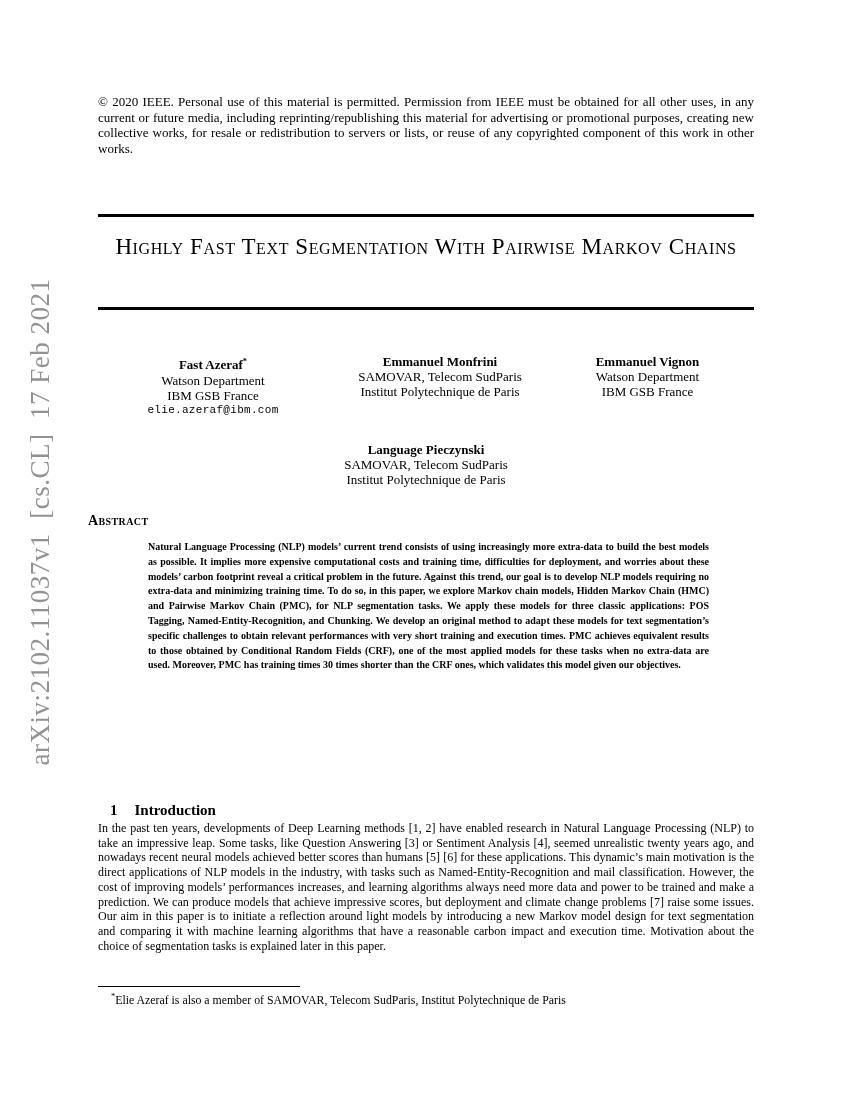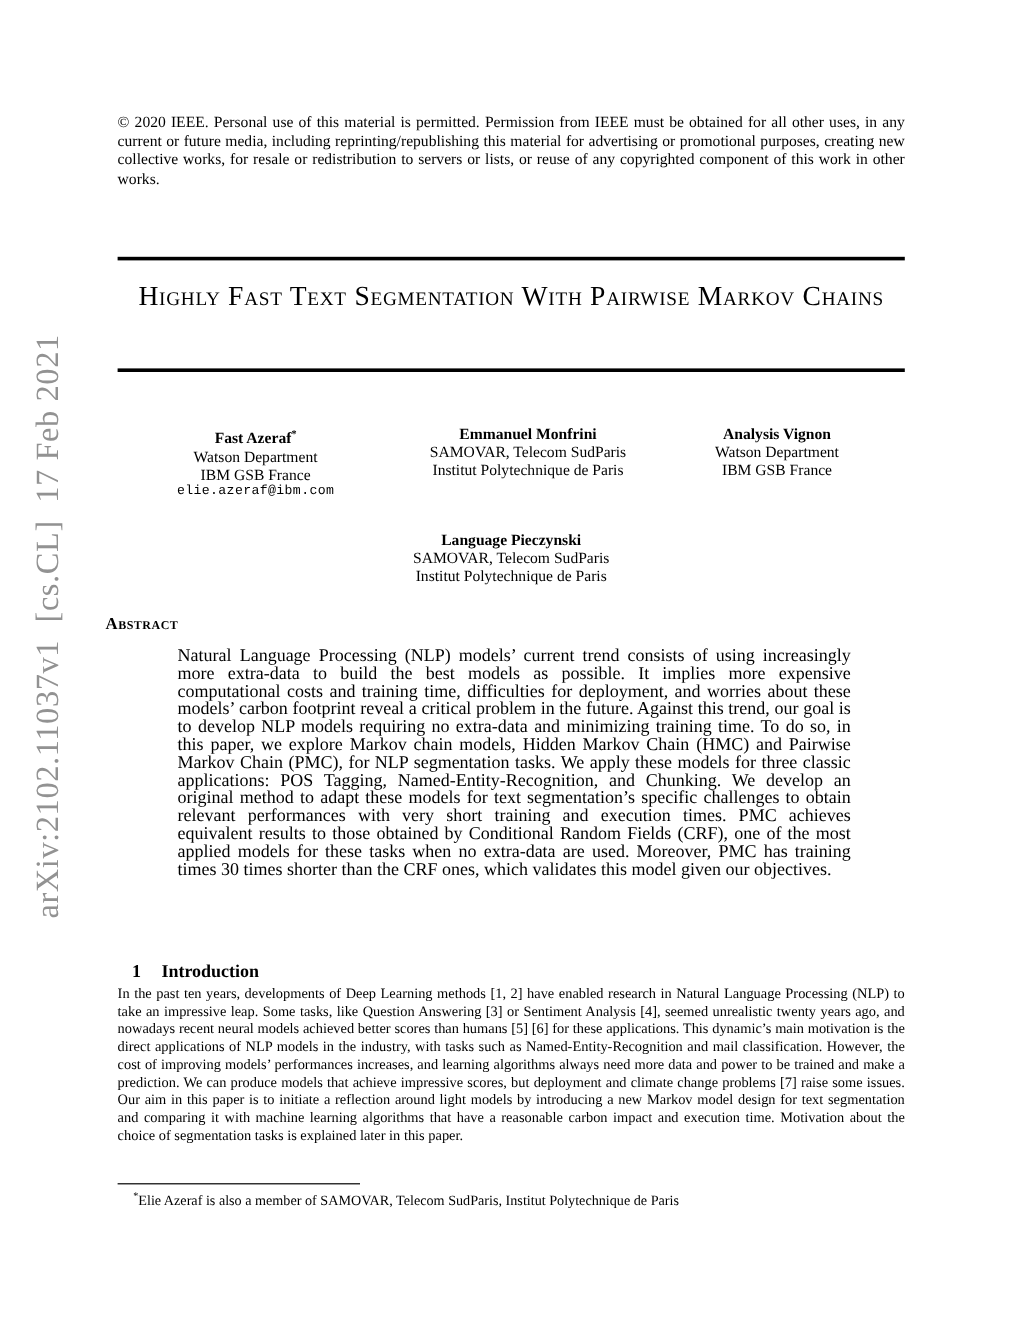--- a/index.html
+++ b/index.html
@@ -73,23 +73,24 @@
     font-weight: bold;
     font-size: 14px;
     margin: 0;
     letter-spacing: 0.4px;
   }
 
   .abstract-text {
     position: absolute;
     left: 148px; top: 540px;
     width: 561px;
-    font-size: 15px;
+    font-size: 10px;
     line-height: 14.8px;
     text-align: justify;
+    font-weight: bold;
   }
 
   .keywords {
     position: absolute;
     left: 98px; top: 740px;
     width: 656px;
     font-size: 13px;
     line-height: 15.5px;
     text-align: left;
   }
@@ -153,21 +154,21 @@
     <div class="email">elie.azeraf@ibm.com</div>
   </div>
 
   <div class="author-col col-2">
     <div class="name">Emmanuel Monfrini</div>
     <div class="affil">SAMOVAR, Telecom SudParis</div>
     <div class="affil">Institut Polytechnique de Paris</div>
   </div>
 
   <div class="author-col col-3">
-    <div class="name">Analysis Vignon</div>
+    <div class="name">Emmanuel Vignon</div>
     <div class="affil">Watson Department</div>
     <div class="affil">IBM GSB France</div>
   </div>
 
   <div class="author-col col-4">
     <div class="name">Language Pieczynski</div>
     <div class="affil">SAMOVAR, Telecom SudParis</div>
     <div class="affil">Institut Polytechnique de Paris</div>
   </div>
 

